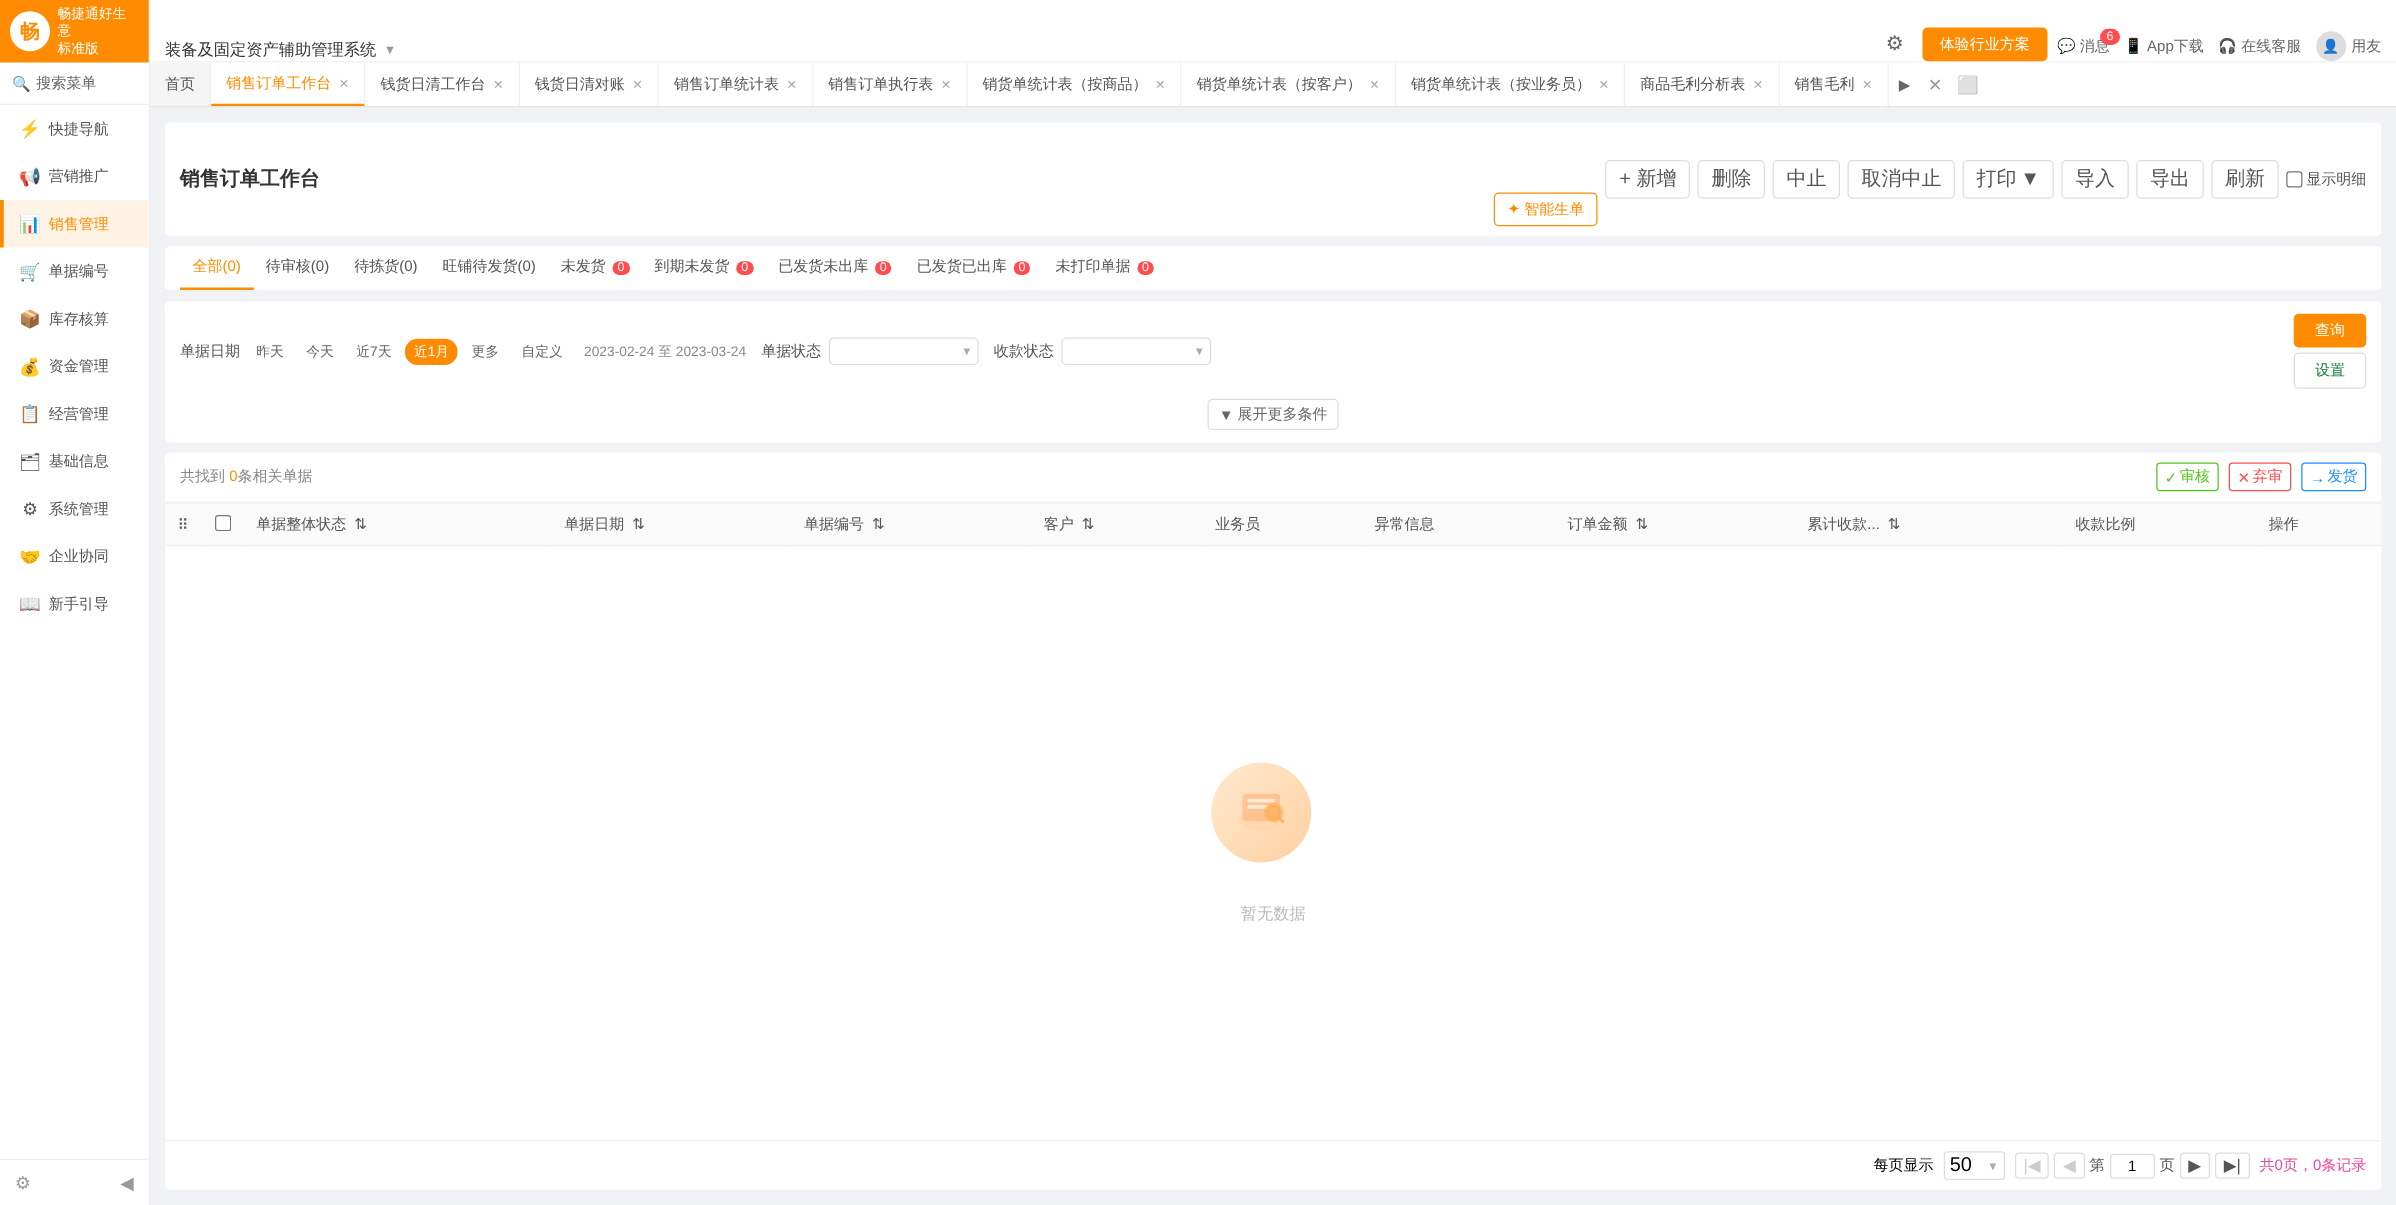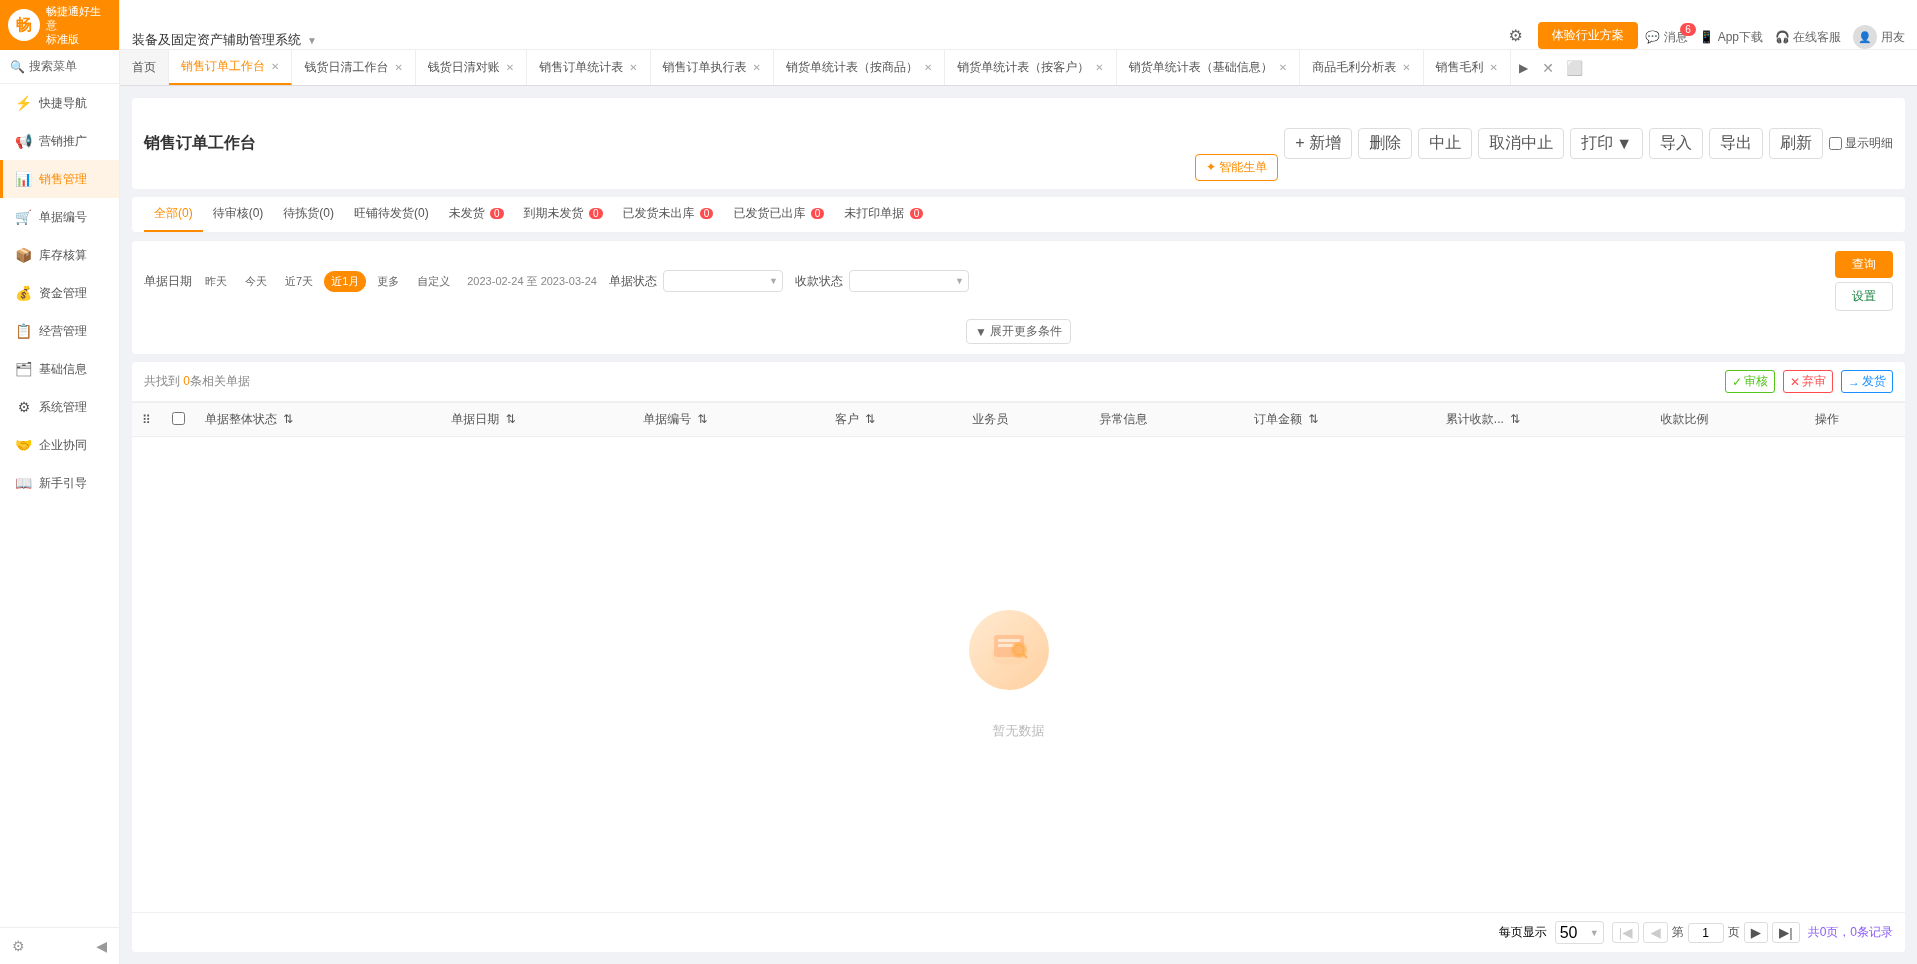--- a/index.html
+++ b/index.html
@@ -106,21 +106,21 @@
     .empty-icon-inner svg { width: 50px; height: 50px; fill: #ff8c00; opacity: 0.6; }
     .empty-text { font-size: 13px; color: #bbb; }
 
     
     .pagination { display: flex; align-items: center; justify-content: flex-end; padding: 8px 12px; border-top: 1px solid #f0f0f0; gap: 8px; background: white; }
     .page-size-select { border: 1px solid #ddd; border-radius: 3px; padding: 2px 16px 2px 4px; font-size: 16px; appearance: none; background: white; }
     .page-nav { display: flex; align-items: center; gap: 4px; font-size: 12px; color: #555; }
     .page-nav button { border: 1px solid #ddd; background: white; padding: 2px 6px; cursor: pointer; border-radius: 3px; color: #555; }
     .page-nav button:disabled { color: #ccc; cursor: not-allowed; }
     .page-input { border: 1px solid #ddd; border-radius: 3px; width: 36px; padding: 2px 4px; text-align: center; font-size: 12px; }
-    .page-total { color: #8b5cf6; font-size: 12px; }
+    .page-total { color: #ec4899; font-size: 12px; }
 
     
     .tabbar::-webkit-scrollbar { height: 0; }
   </style>
 </head>
 <body>
 
 <div class="sidebar">
   <div class="sidebar-logo">
     <div class="logo-icon">畅</div>
@@ -239,21 +239,21 @@
     </div>
     <div class="tab">
       <span>销货单统计表（按商品）</span>
       <span class="close-x">✕</span>
     </div>
     <div class="tab">
       <span>销货单统计表（按客户）</span>
       <span class="close-x">✕</span>
     </div>
     <div class="tab">
-      <span>销货单统计表（基础信息）</span>
+      <span>销货单统计表（按业务员）</span>
       <span class="close-x">✕</span>
     </div>
     <div class="tab">
       <span>商品毛利分析表</span>
       <span class="close-x">✕</span>
     </div>
     <div class="tab">
       <span>销售毛利</span>
       <span class="close-x">✕</span>
     </div>

